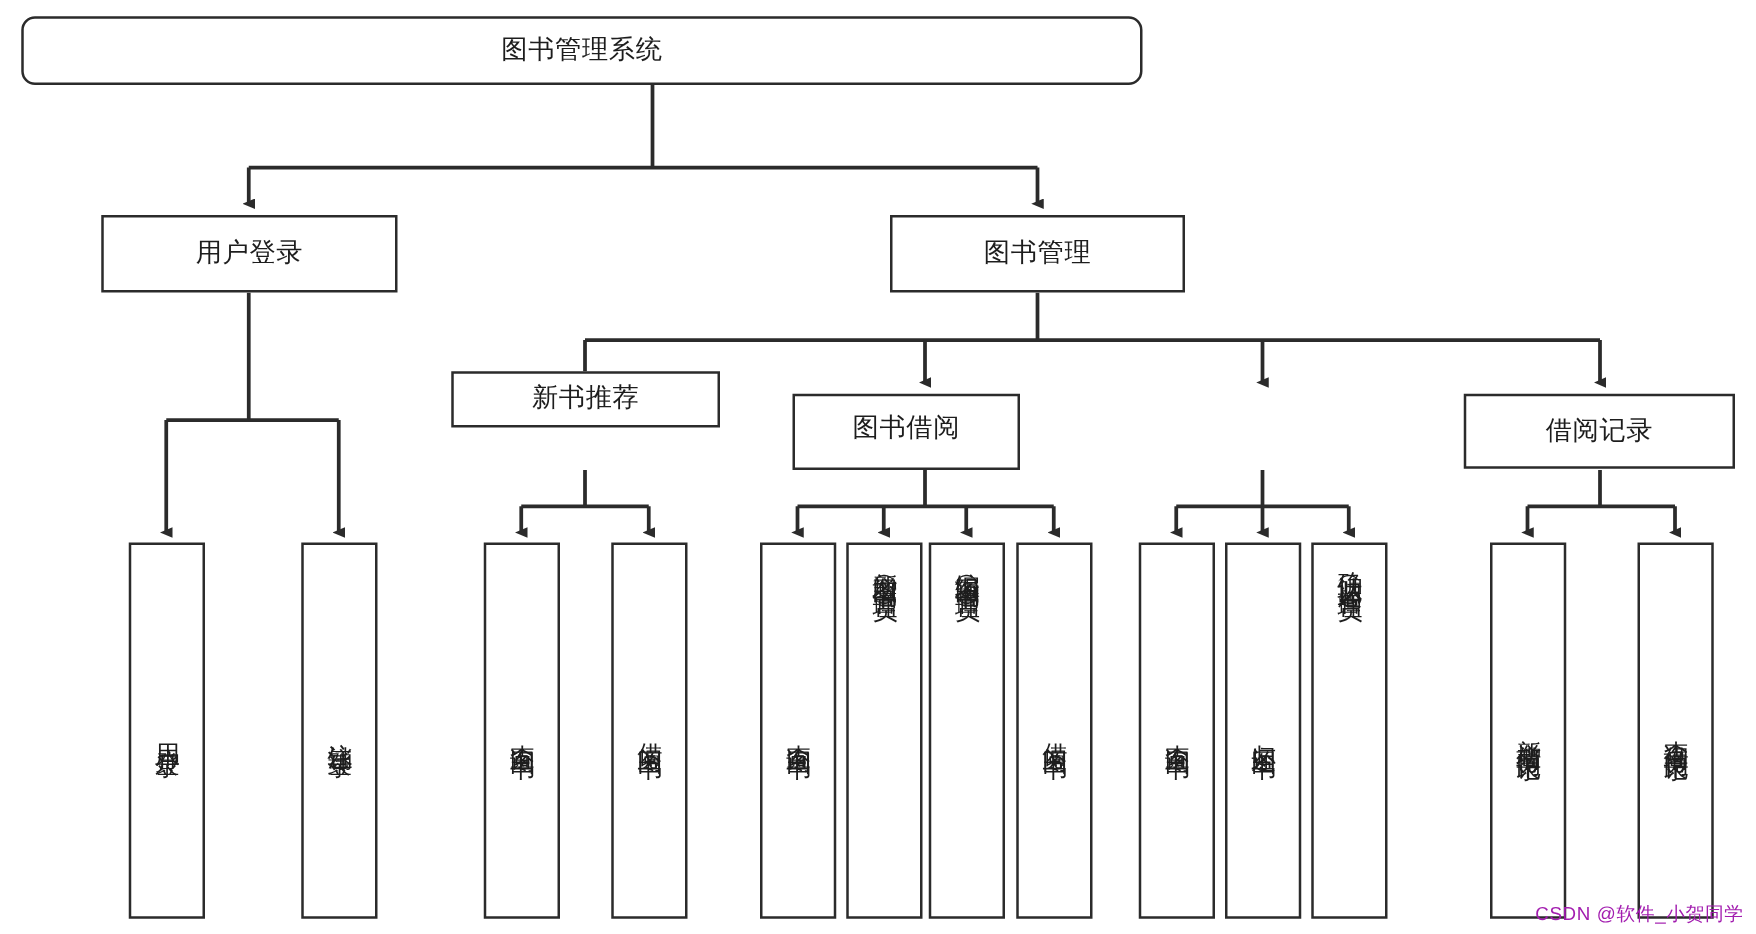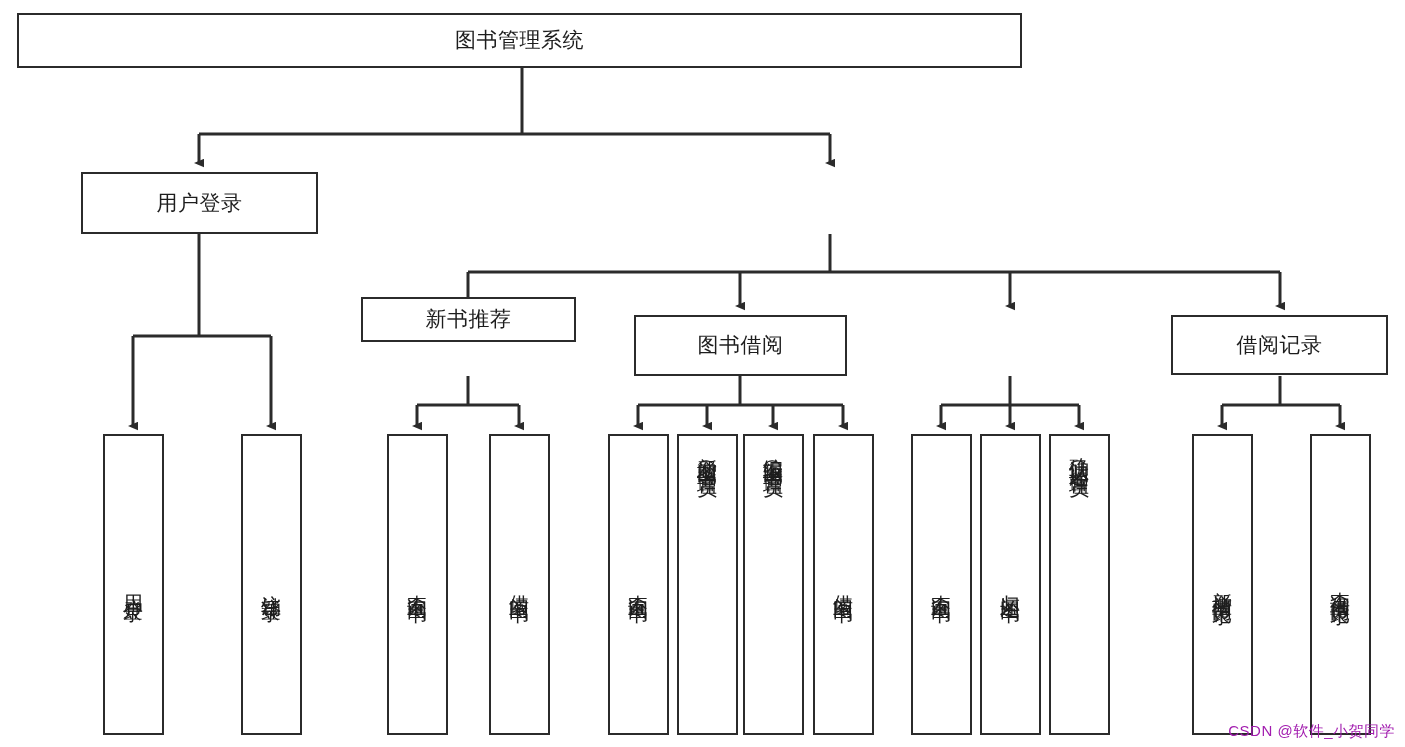--- a/index.html
+++ b/index.html
@@ -123,34 +123,37 @@
       <path d="M1010,405 L1010,426" marker-end="url(#arrow)"></path>
       <path d="M1079,405 L1079,426" marker-end="url(#arrow)"></path>
 
       <path d="M1280,376 L1280,405"></path>
       <path d="M1222,405 L1340,405"></path>
       <path d="M1222,405 L1222,426" marker-end="url(#arrow)"></path>
       <path d="M1340,405 L1340,426" marker-end="url(#arrow)"></path>
     </g>
   </svg>
 
-  <div class="node h-node root" style="left:17px; top:13px; width:1005px; height:55px;">
+  <div class="node h-node root" style="left:17px; top:13px; width:897px; height:55px;border-radius:11px;">
     <span class="label">图书管理系统</span>
   </div>
 
   <div class="node h-node" style="left:81px; top:172px; width:237px; height:62px;">
     <span class="label">用户登录</span>
   </div>
 
+  <div class="node h-node" style="left:712px; top:172px; width:236px; height:62px;">
+    <span class="label">图书管理</span>
+  </div>
 
   <div class="node h-node" style="left:361px; top:297px; width:215px; height:45px;">
     <span class="label">新书推荐</span>
   </div>
 
-  <div class="node h-node" style="left:634px; top:315px; width:213px; height:61px;">
+  <div class="node h-node" style="left:634px; top:315px; width:182px; height:61px;font-family:Liberation Mono, monospace;">
     <span class="label">图书借阅</span>
   </div>
 
 
   <div class="node h-node" style="left:1171px; top:315px; width:217px; height:60px;">
     <span class="label">借阅记录</span>
   </div>
 
   <div class="node v-node" style="left:103px; top:434px; width:61px; height:301px;">
     <span class="label">用户登录</span>

